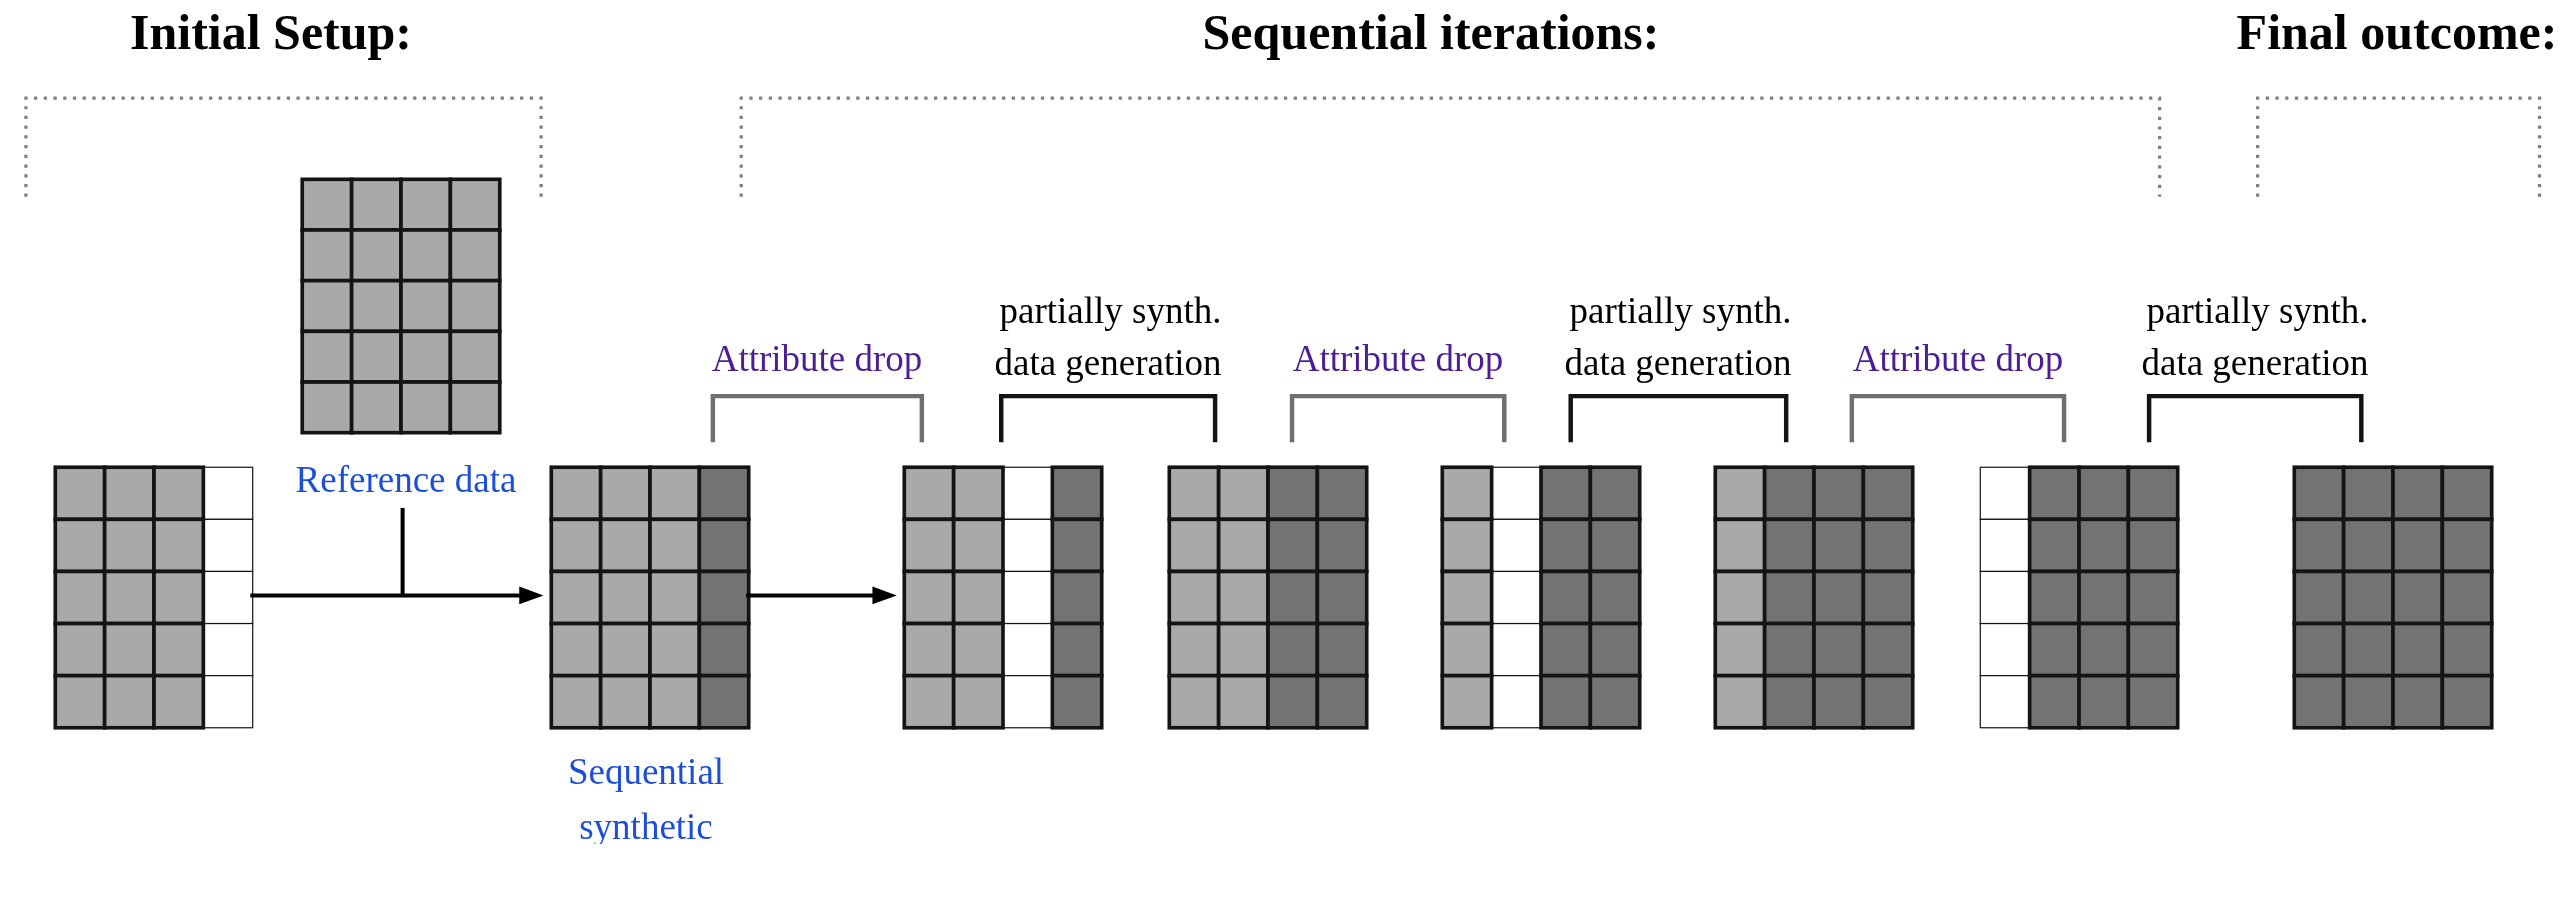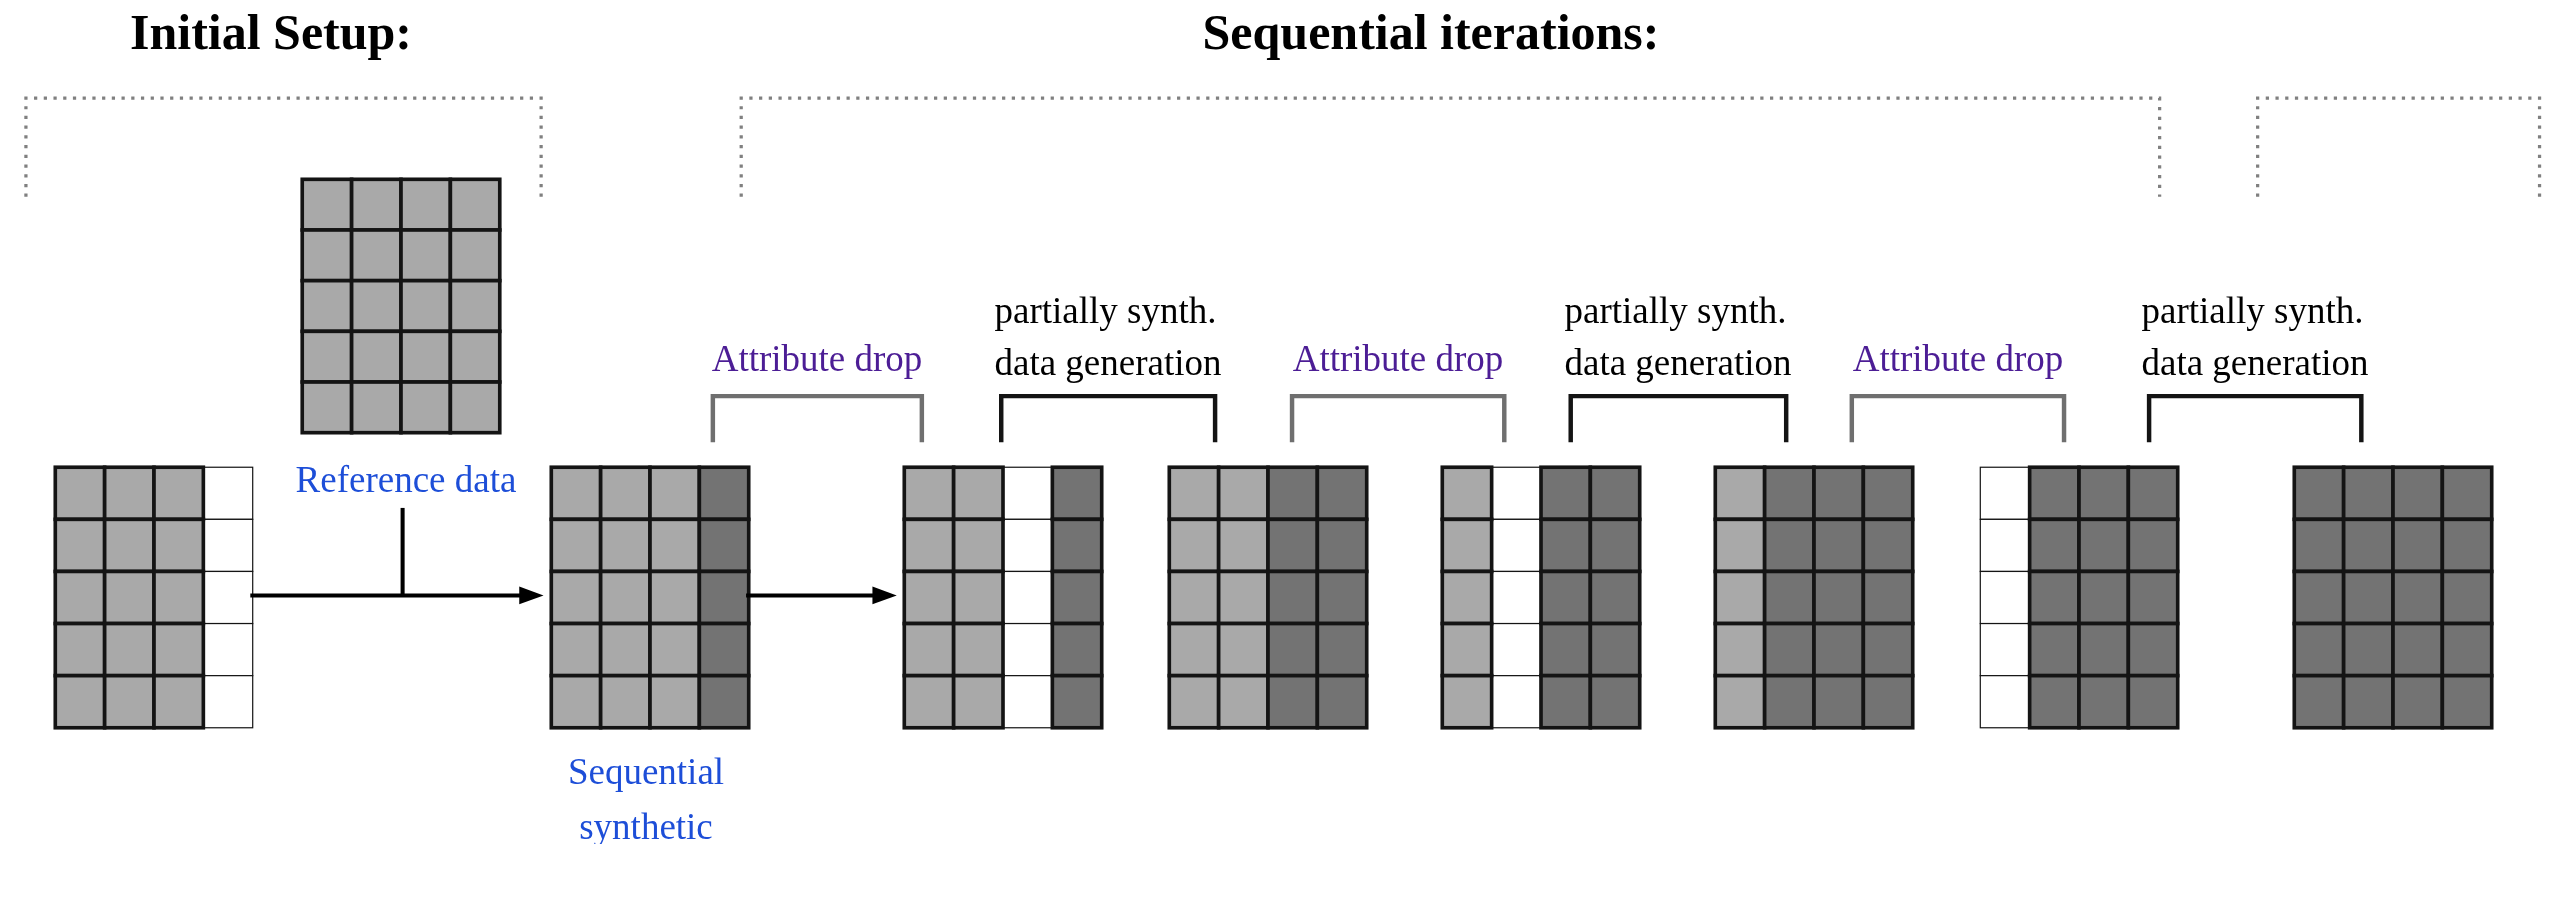--- a/index.html
+++ b/index.html
@@ -23,37 +23,38 @@
     transform:translateX(-50%);
     font-size:37px;
     color:#1d4ed8;
     text-align:center;
     white-space:nowrap;
   }
   .op-label{
     position:absolute;
     transform:translateX(-50%);
     font-size:37px;
-    text-align:left;
+    text-align:right;
     white-space:nowrap;
     font-family:Liberation Serif, serif;
   }
   .op-drop{color:#4c1d95;}
   .op-gen{color:#000000;line-height:52px;}
   .cap-multiline{line-height:55px;}
   .grid-box{position:absolute;}
   #overlay{position:absolute;left:0;top:0;pointer-events:none;}
 </style>
 </head>
 <body>
 
 <div id="canvas">
 
   <div class="title" style="left:271px;top:3.2px;">Initial Setup:</div>
   <div class="title" style="left:1431px;top:3.2px;">Sequential iterations:</div>
+  <div class="title" style="left:2397px;top:3.2px;">Final outcome:</div>
 
   <div class="op-label op-drop" style="left:817px;top:337px;">Attribute drop</div>
   <div class="op-label op-gen" style="left:1108px;top:285px;">
     <div>partially synth.</div>
     <div>data generation</div>
   </div>
 
   <div class="op-label op-drop" style="left:1398px;top:337px;">Attribute drop</div>
   <div class="op-label op-gen" style="left:1678px;top:285px;">
     <div>partially synth.</div>

